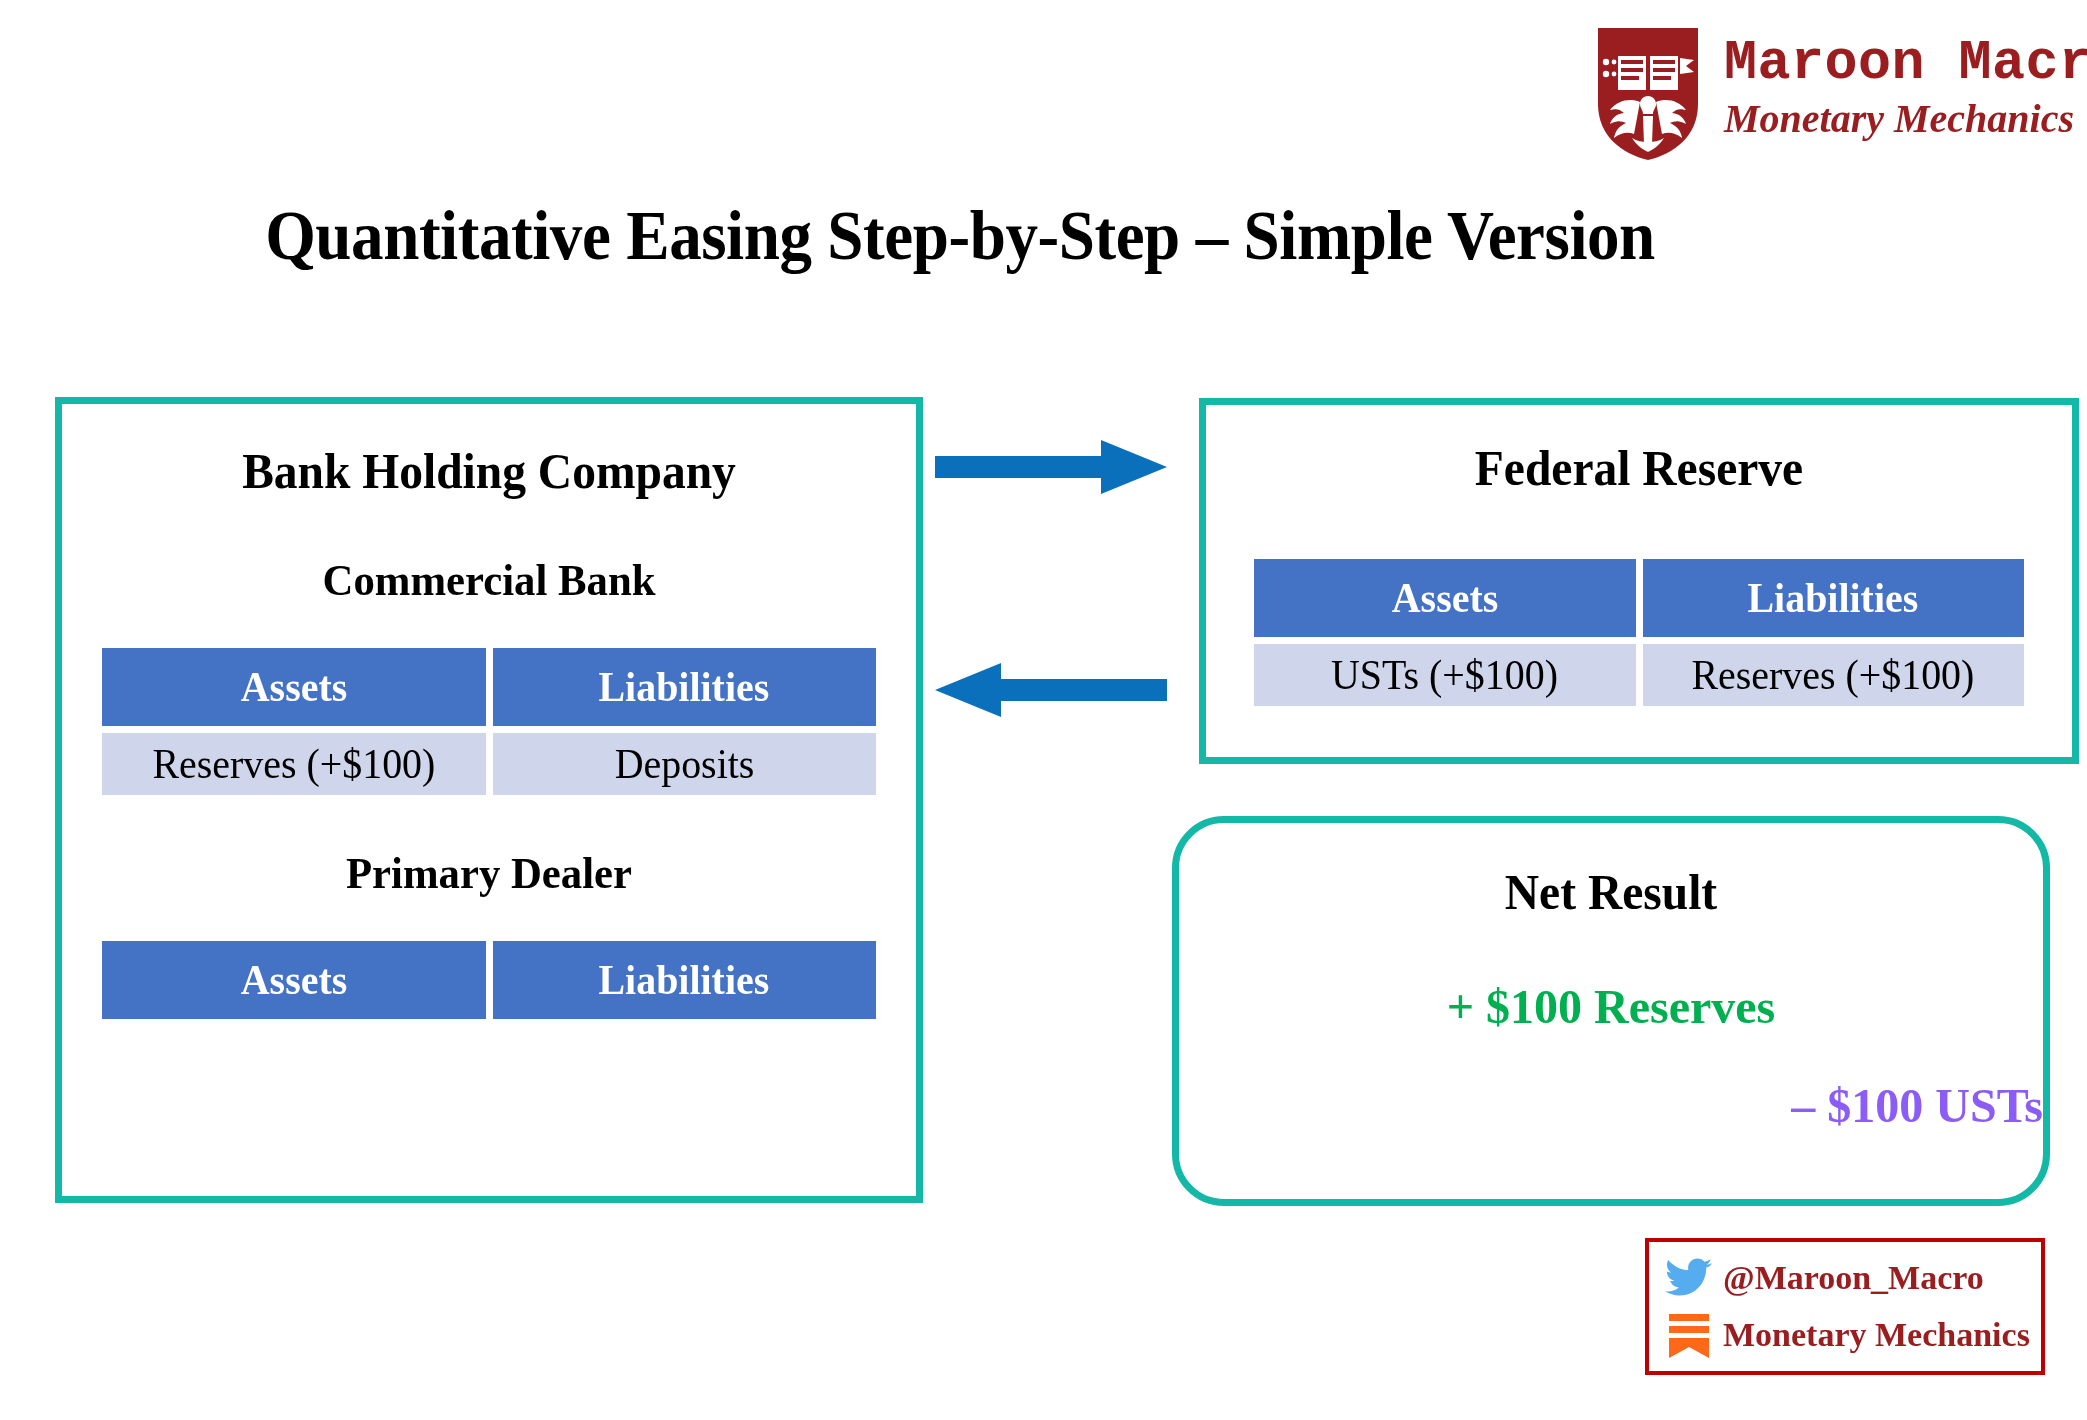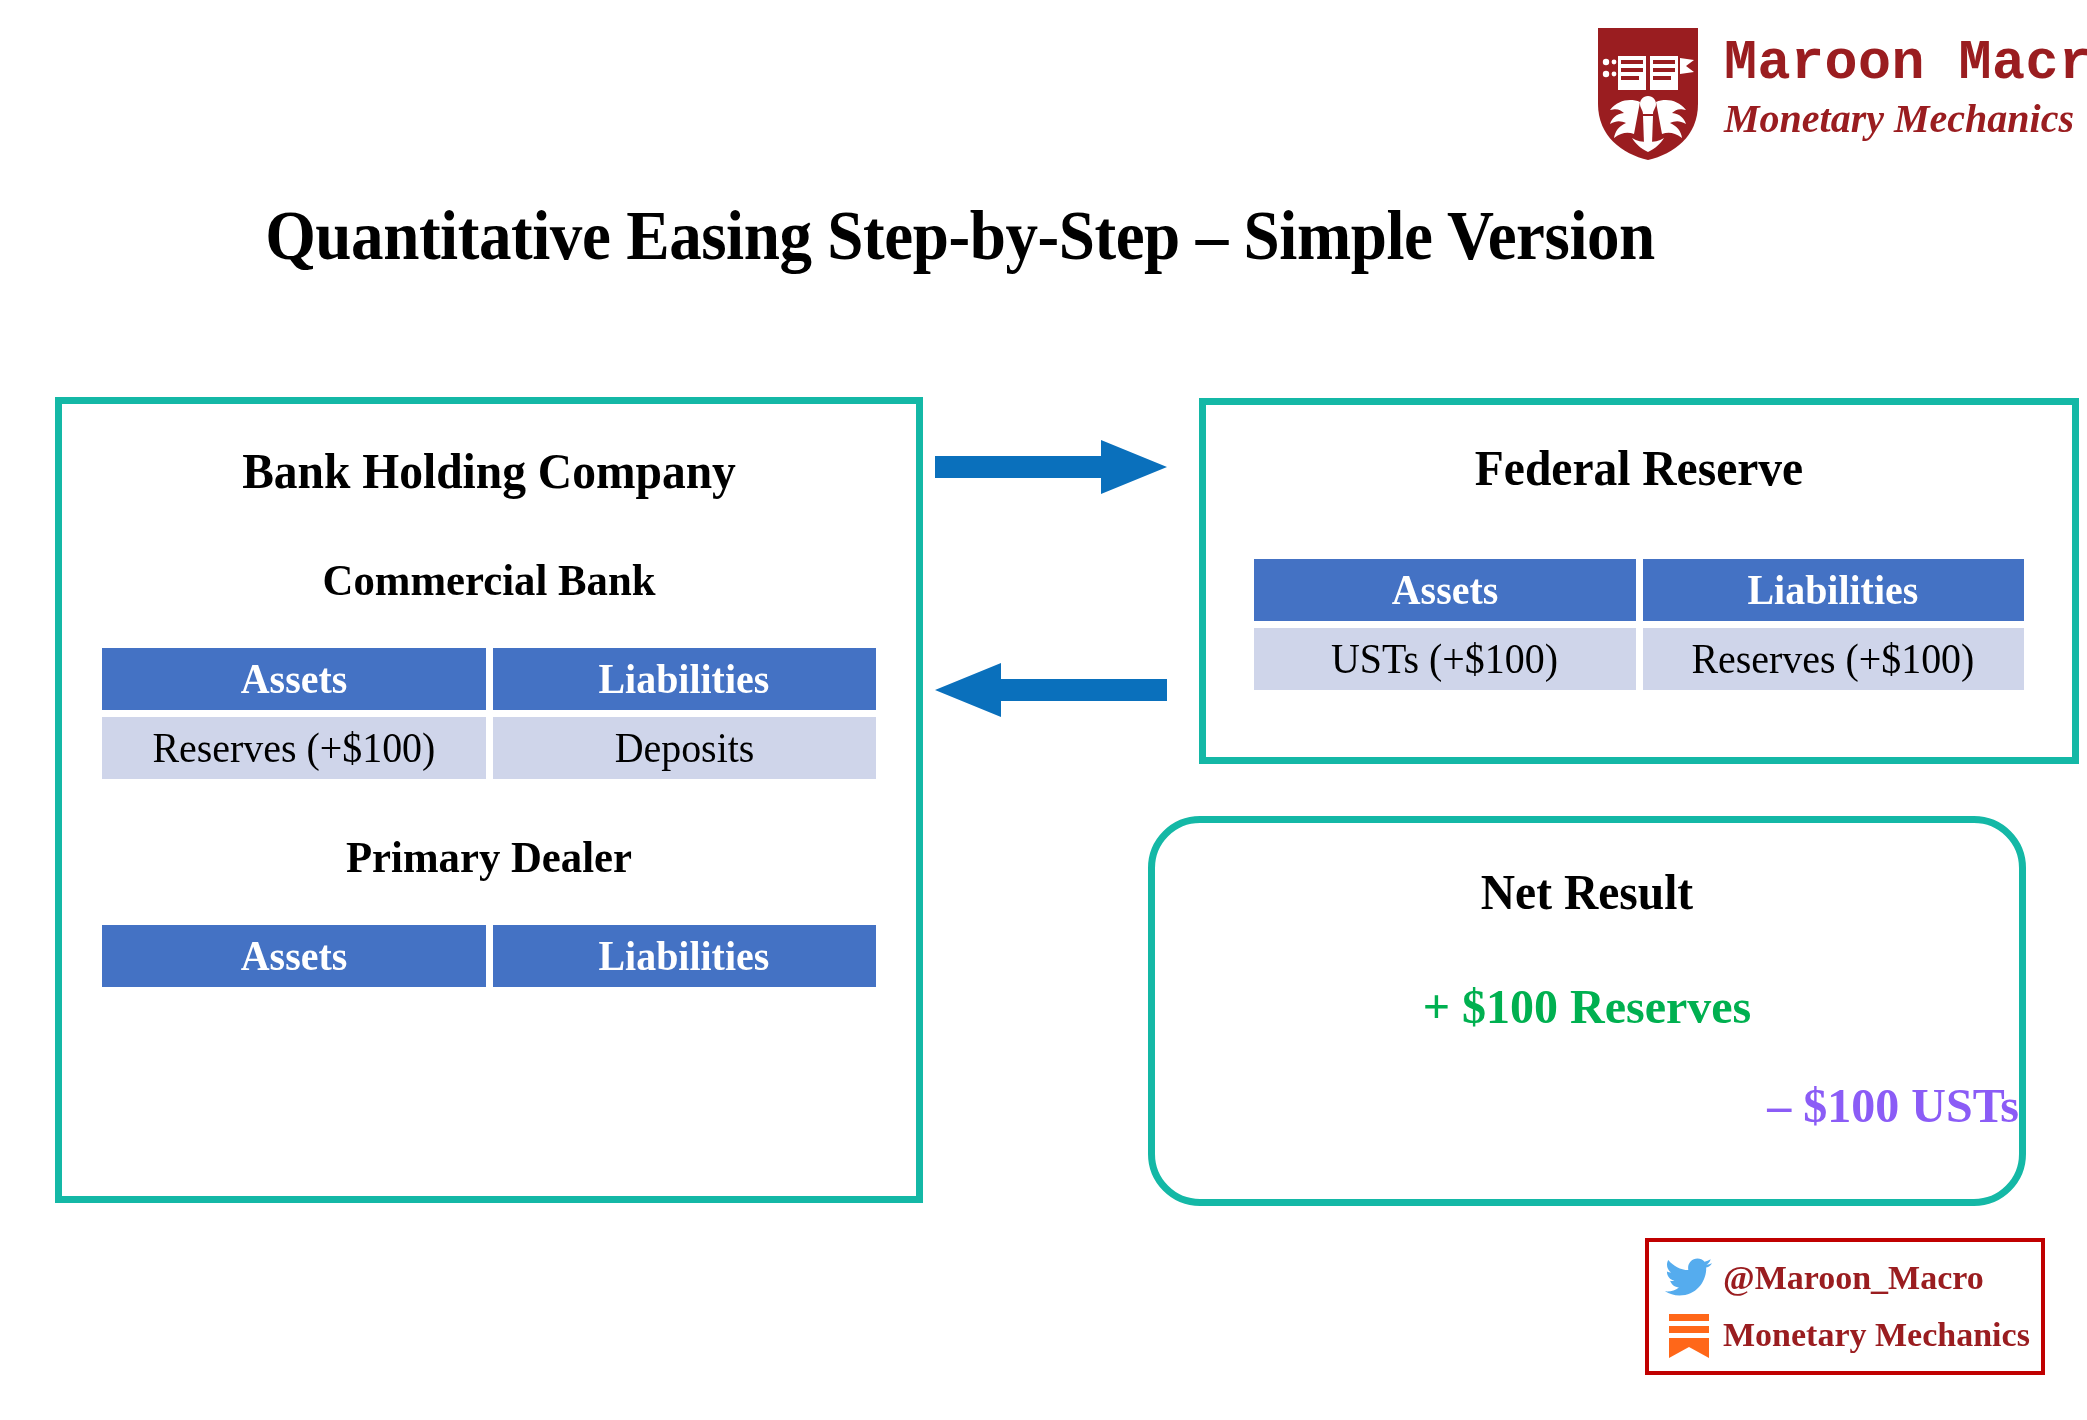--- a/index.html
+++ b/index.html
@@ -27,42 +27,42 @@
   .title{
     position:absolute;left:0;top:196px;width:1920px;text-align:center;
     font-weight:bold;font-size:70px;color:#000;letter-spacing:-.5px;
     transform:scaleX(.93);transform-origin:center top;white-space:nowrap;
   }
 
   
   .panel{position:absolute;border:7px solid #14b8a6;background:#fff;box-sizing:border-box;}
   #bhc-panel{left:55px;top:397px;width:868px;height:806px;}
   #fed-panel{left:1170px;top:398px;width:880px;height:366px;margin-left:29px;}
-  #net-panel{left:1148px;top:816px;width:878px;height:390px;border-radius:52px;}
+  #net-panel{left:1172px;top:816px;width:878px;height:390px;border-radius:52px;}
 
   .panel-title{
     text-align:center;font-weight:bold;font-size:50px;color:#000;
     transform:scaleX(.95);white-space:nowrap;
   }
   .sub-title{
     text-align:center;font-weight:bold;font-size:45px;color:#000;
     transform:scaleX(.95);white-space:nowrap;
   }
 
   
   .bs{display:flex;flex-direction:column;}
   .bs-row{display:flex;gap:7px;}
   .bs-row + .bs-row{margin-top:7px;}
   .bs-cell{
     flex:1 1 0;display:flex;align-items:center;justify-content:center;
     text-align:center;box-sizing:border-box;
   }
   .bs-head .bs-cell{
     background:#4472C4;color:#ffffff;font-weight:bold;font-size:42px;
-    height:62px;transform:scaleX(1);align-items:center;
+    height:78px;transform:scaleX(1);align-items:center;
   }
   .bs-head .bs-cell span{transform:scaleX(.95);display:block;white-space:nowrap;}
   .bs-body .bs-cell{
     background:#CFD5EA;color:#000000;font-size:42px;height:62px;
   }
   .bs-body .bs-cell span{transform:scaleX(.95);display:block;white-space:nowrap;}
 
   
   .arrow{position:absolute;}
   .arrow svg{display:block;}

